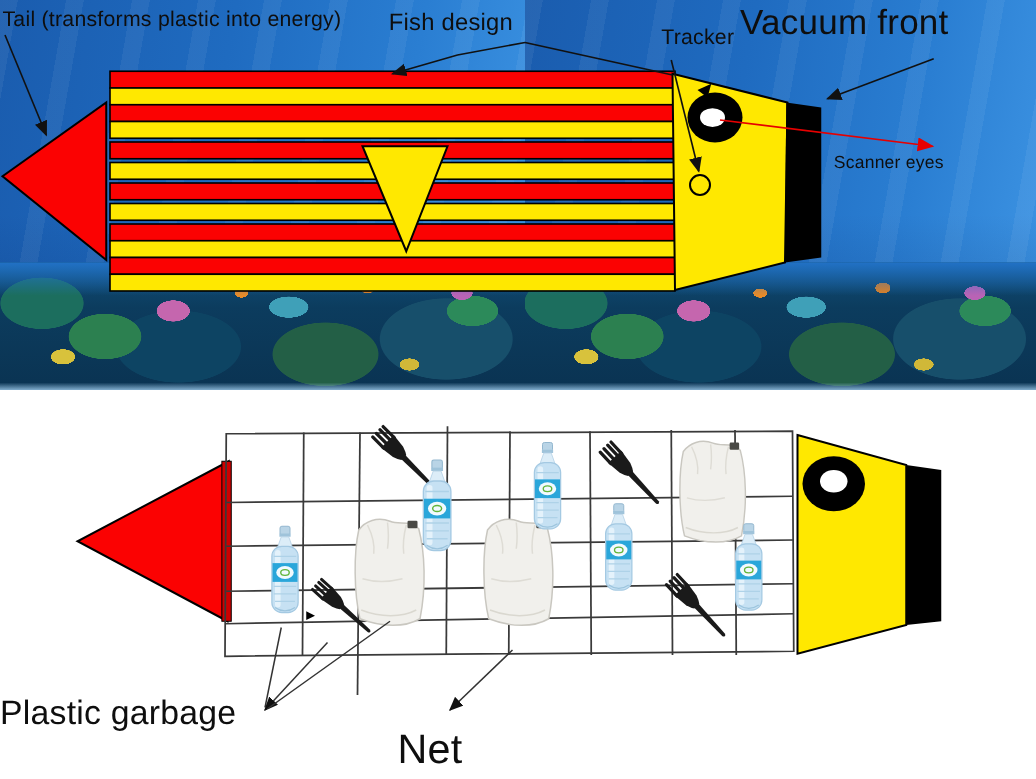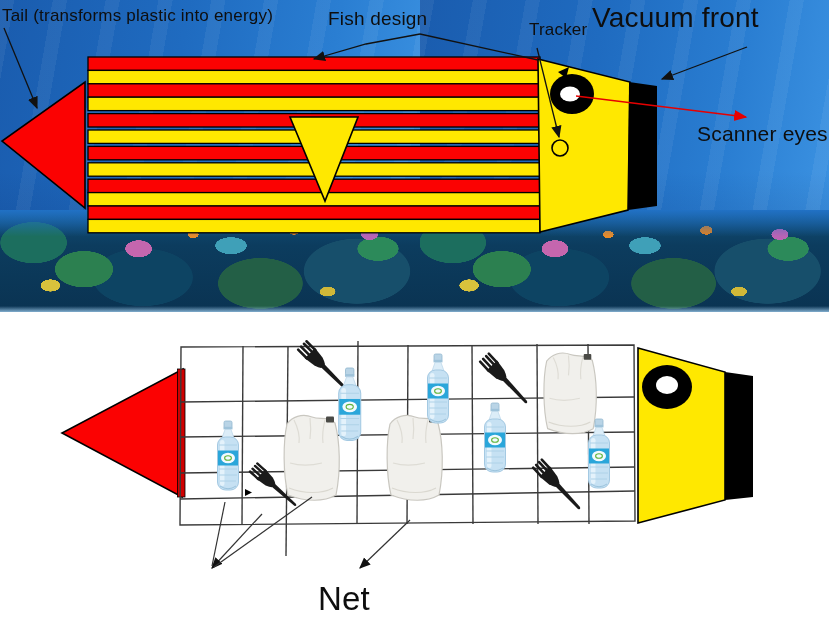--- a/index.html
+++ b/index.html
@@ -181,18 +181,19 @@
       <g stroke="#333" stroke-width="1.2" fill="none">
         <line x1="225" y1="502" x2="212" y2="566"></line>
         <line x1="262" y1="514" x2="212" y2="568" marker-end="url(#mB)"></line>
         <line x1="312" y1="497" x2="214" y2="567"></line>
         <line x1="410" y1="520" x2="360" y2="568" marker-end="url(#mB)"></line>
       </g>
     </g>
   </svg>
 
   <div class="lbl" style="left:2px;top:7px;font-size:17px;">Tail (transforms plastic into energy)</div>
-  <div class="lbl" style="left:328px;top:9px;font-size:19px;">Fish design</div>
+  <div class="lbl" style="left:311px;top:9px;font-size:19px;">Fish design</div>
   <div class="lbl" style="left:529px;top:21px;font-size:17px;">Tracker</div>
   <div class="lbl" style="left:592px;top:3px;font-size:28px;">Vacuum front</div>
-  <div class="lbl" style="left:697px;top:122px;font-size:21px;">Scanner eyes</div>
+  <div class="lbl" style="left:667px;top:122px;font-size:14px;">Scanner eyes</div>
+  <div class="lbl" style="left:0px;top:556px;font-size:27px;">Plastic garbage</div>
   <div class="lbl" style="left:318px;top:581px;font-size:33px;text-align:center;">Net</div>
 </div>
 
 </body></html>

